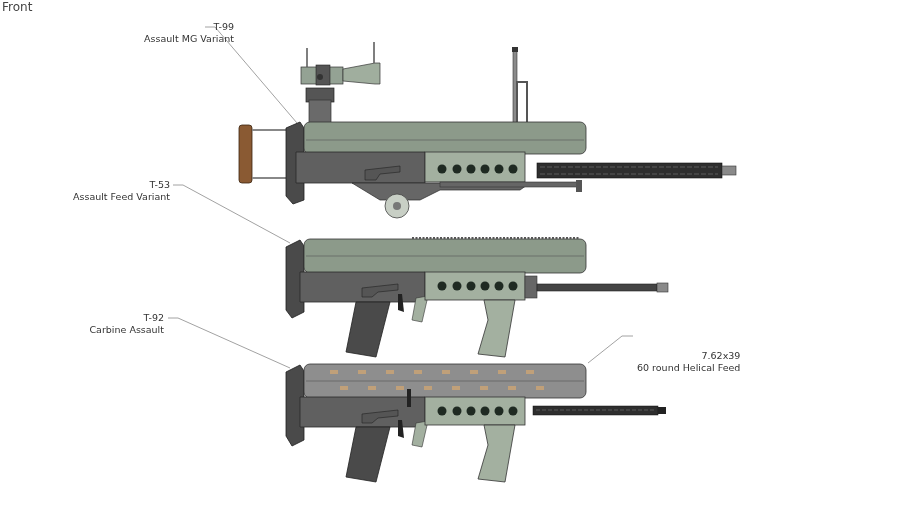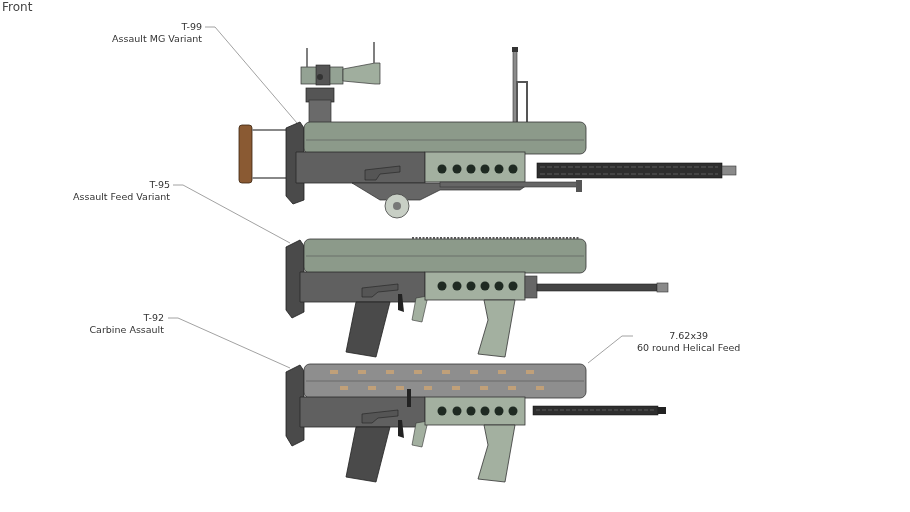--- a/index.html
+++ b/index.html
@@ -1,19 +1,19 @@
 <!DOCTYPE html>
 <html><head>
 <meta charset="utf-8">
 <style>
   html,body{margin:0;padding:0;background:#ffffff;}
   body{width:910px;height:512px;position:relative;overflow:hidden;font-family:"DejaVu Sans",sans-serif;}
   .view-label{position:absolute;left:2px;top:0px;font-size:12px;color:#444;}
   .lbl{position:absolute;font-size:9.5px;color:#333;text-align:right;line-height:12px;white-space:nowrap;}
-  .lbl.left{text-align:center;}
+  .lbl.left{text-align:right;margin-top:20px;}
   svg.canvas{position:absolute;left:0;top:0;}
 </style>
 </head>
 <body>
 
 <div class="view-label">Front</div>
 
 <svg class="canvas" width="910" height="512" viewBox="0 0 910 512">
 
   <g stroke="#8a8a8a" stroke-width="0.8" fill="none">
@@ -138,26 +138,26 @@
         <circle cx="499" cy="411" r="4.5"></circle>
         <circle cx="513" cy="411" r="4.5"></circle>
     </g>
     <polygon points="484,425 515,425 505,482 478,479 488,445" fill="#a3b0a0" stroke="#333" stroke-width="0.8"></polygon>
     <rect x="533" y="406" width="125" height="9" fill="#2e2e2e" stroke="#111" stroke-width="0.5"></rect>
     <line x1="536" y1="410" x2="655" y2="410" stroke="#777" stroke-width="0.6" stroke-dasharray="4,2"></line>
     <rect x="658" y="407" width="8" height="7" fill="#222"></rect>
   </g>
 </svg>
 
-<div class="lbl" style="right:708px;top:21px;">
+<div class="lbl" style="right:676px;top:21px;">
   <div>T-99</div>
   <div>Assault MG Variant</div>
 </div>
 <div class="lbl" style="right:740px;top:179px;">
-  <div>T-95</div>
+  <div>T-53</div>
   <div>Assault Feed Variant</div>
 </div>
 <div class="lbl" style="right:746px;top:312px;">
   <div>T-92</div>
   <div>Carbine Assault</div>
 </div>
 <div class="lbl left" style="left:637px;top:330px;">
   <div>7.62x39</div>
   <div>60 round Helical Feed</div>
 </div>

